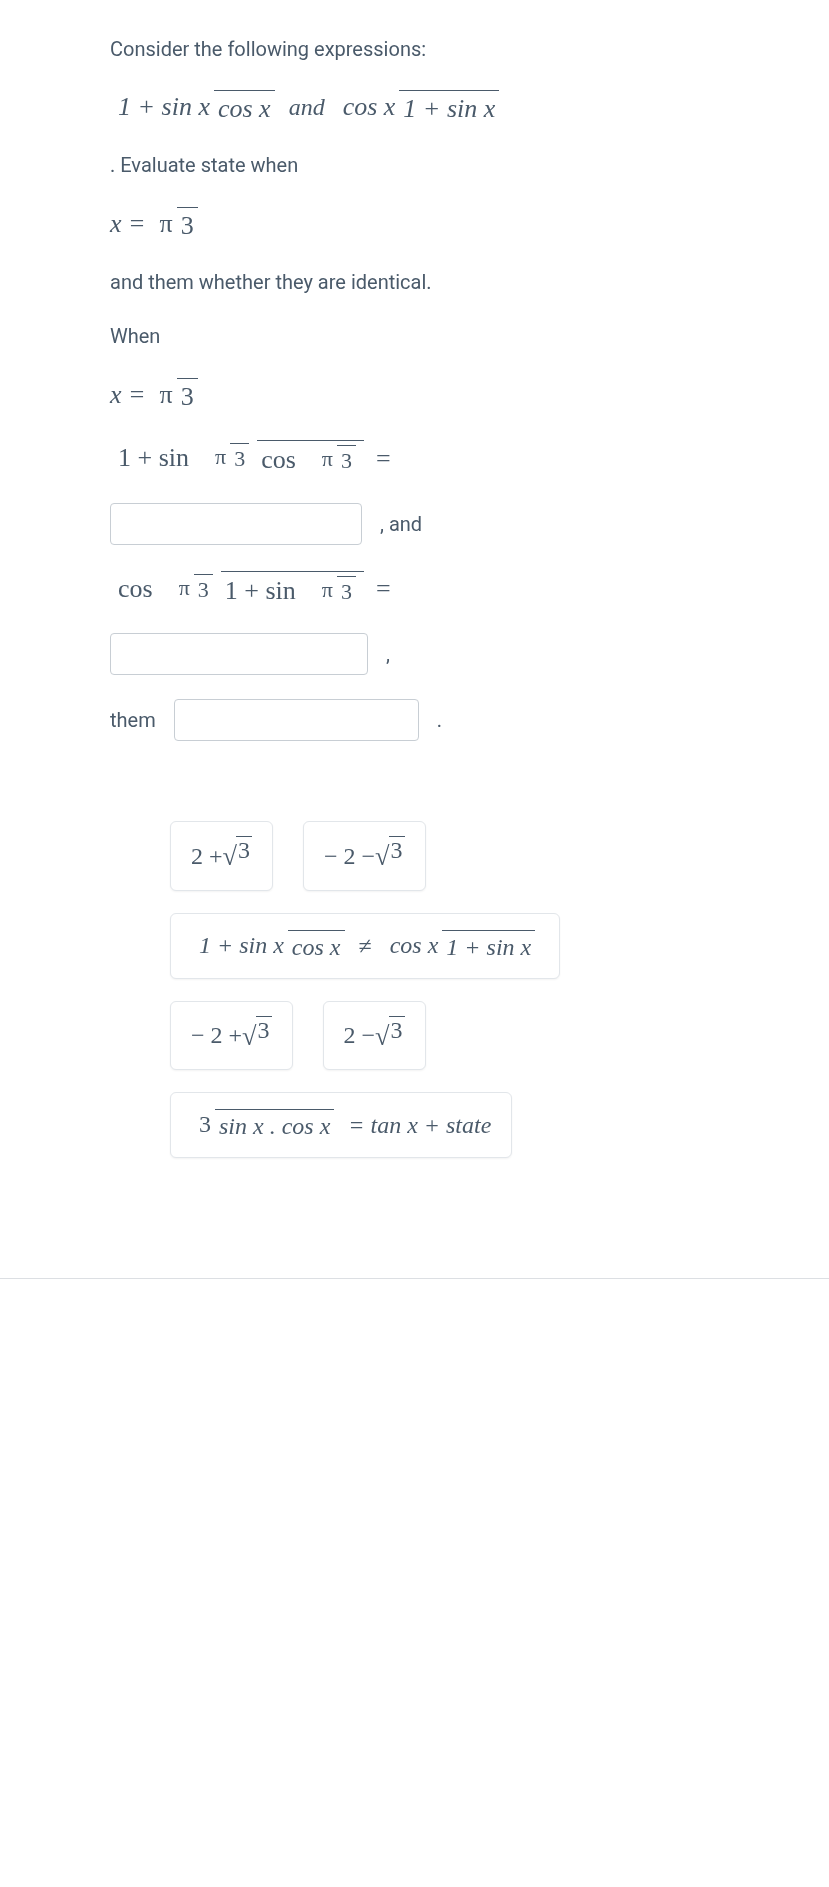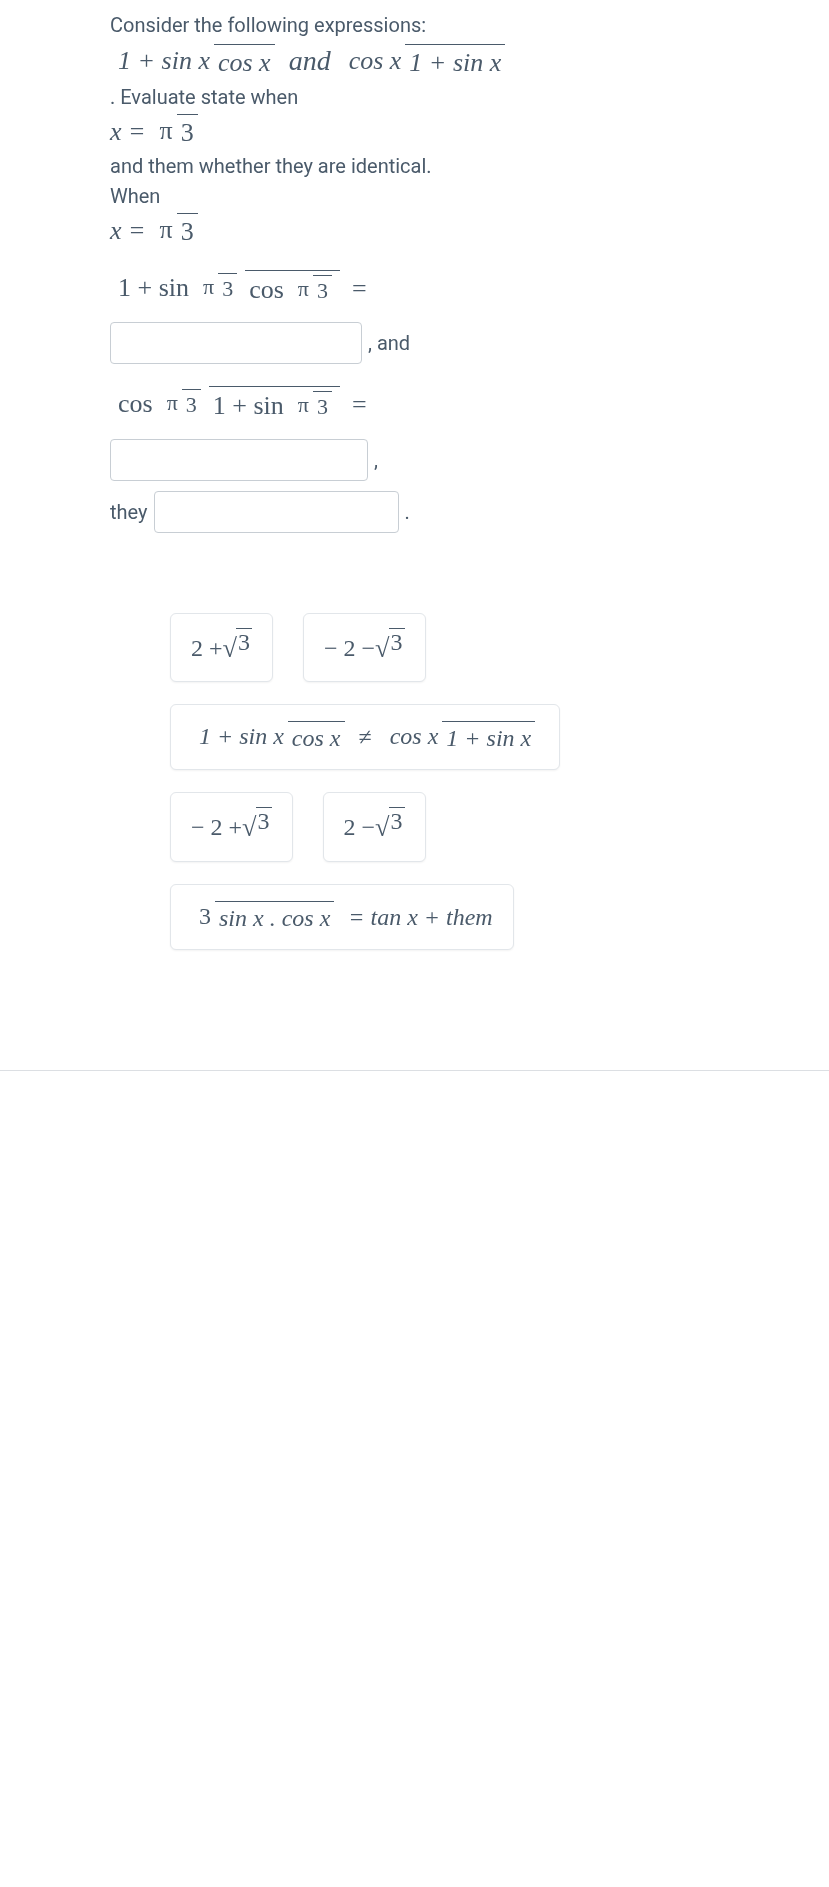--- a/index.html
+++ b/index.html
@@ -11,21 +11,21 @@
     width: 829px;
     padding: 10px 0 80px 110px;
     font-size: 20px;
     line-height: 1.5;
   }
   .math { font-family: Georgia, "Times New Roman", serif; color: #4a5a6a; }
   .ital { font-style: italic; }
   .frac { display: inline-flex; flex-direction: row; align-items: flex-end; vertical-align: middle; margin: 2px 4px; line-height: 1.2; }
   .frac .num { padding: 0 4px 2px; }
   .frac .den { border-top: 1.5px solid #4a5a6a; padding: 2px 4px 0; }
-  .block { margin: 0 0; }
+  .block { margin: 24px 0; }
   .expr-row { display: flex; align-items: center; gap: 10px; font-size: 26px; }
   .expr-big { font-size: 26px; }
   .input-box {
     border: 1px solid #c8ced4;
     border-radius: 4px;
     background: #fff;
     height: 42px;
     display: inline-block;
     vertical-align: middle;
   }
@@ -45,33 +45,33 @@
     justify-content: center;
     font-size: 24px;
     color: #4a5a6a;
     cursor: pointer;
     min-height: 52px;
   }
   .sqrt { display: inline-flex; align-items: flex-start; }
   .sqrt .surd { font-size: 1.1em; position: relative; top: 1px; }
   .sqrt .rad { border-top: 1.5px solid #4a5a6a; padding: 0 2px; margin-left: -1px; line-height: 1.1; }
   hr.footer { margin-top: 120px; border: none; border-top: 1px solid #dcdfe3; width: 829px; margin-left: -110px; }
-  .row-inline { display:flex; align-items:center; flex-wrap:wrap; gap:6px; }
+  .row-inline { display:flex; align-items:center; flex-wrap:wrap; gap:18px; }
 </style>
 </head>
 <body>
 
 <div class="block">Consider the following expressions:</div>
 
 <div class="block expr-row math">
   <span class="frac">
     <span class="num ital">1 + sin x</span>
     <span class="den ital">cos x</span>
   </span>
-  <span class="ital" style="font-size:28px;">and</span>
+  <span class="ital" style="font-size:24px;">and</span>
   <span class="frac">
     <span class="num ital">cos x</span>
     <span class="den ital">1 + sin x</span>
   </span>
 </div>
 
 <div class="block">. Evaluate state when</div>
 
 <div class="block math expr-big" style="display:flex;align-items:center;gap:6px;">
   <span class="ital">x =</span>
@@ -136,21 +136,21 @@
   </span>
   <span>=</span>
 </div>
 
 <div class="block row-inline" style="margin:14px 0 10px;">
   <span class="input-box w258"></span>
   <span>,</span>
 </div>
 
 <div class="block row-inline">
-  <span>they</span>
+  <span>them</span>
   <span class="input-box w245"></span>
   <span>.</span>
 </div>
 
 <div class="answer-area">
   <div class="answer-row">
     <div class="answer-card math">
       <span style="white-space:pre;">2 +</span>
       <span class="sqrt">
           <span class="surd">√</span>
@@ -193,18 +193,18 @@
           <span class="rad">3</span>
         </span>
     </div>
   </div>
   <div class="answer-row">
     <div class="answer-card math" style="gap:10px;">
       <span class="frac">
         <span class="num">3</span>
         <span class="den ital">sin x . cos x</span>
       </span>
-      <span class="ital">= tan x + them</span>
+      <span class="ital">= tan x + state</span>
     </div>
   </div>
 </div>
 
 <hr class="footer">
 
 </body></html>

